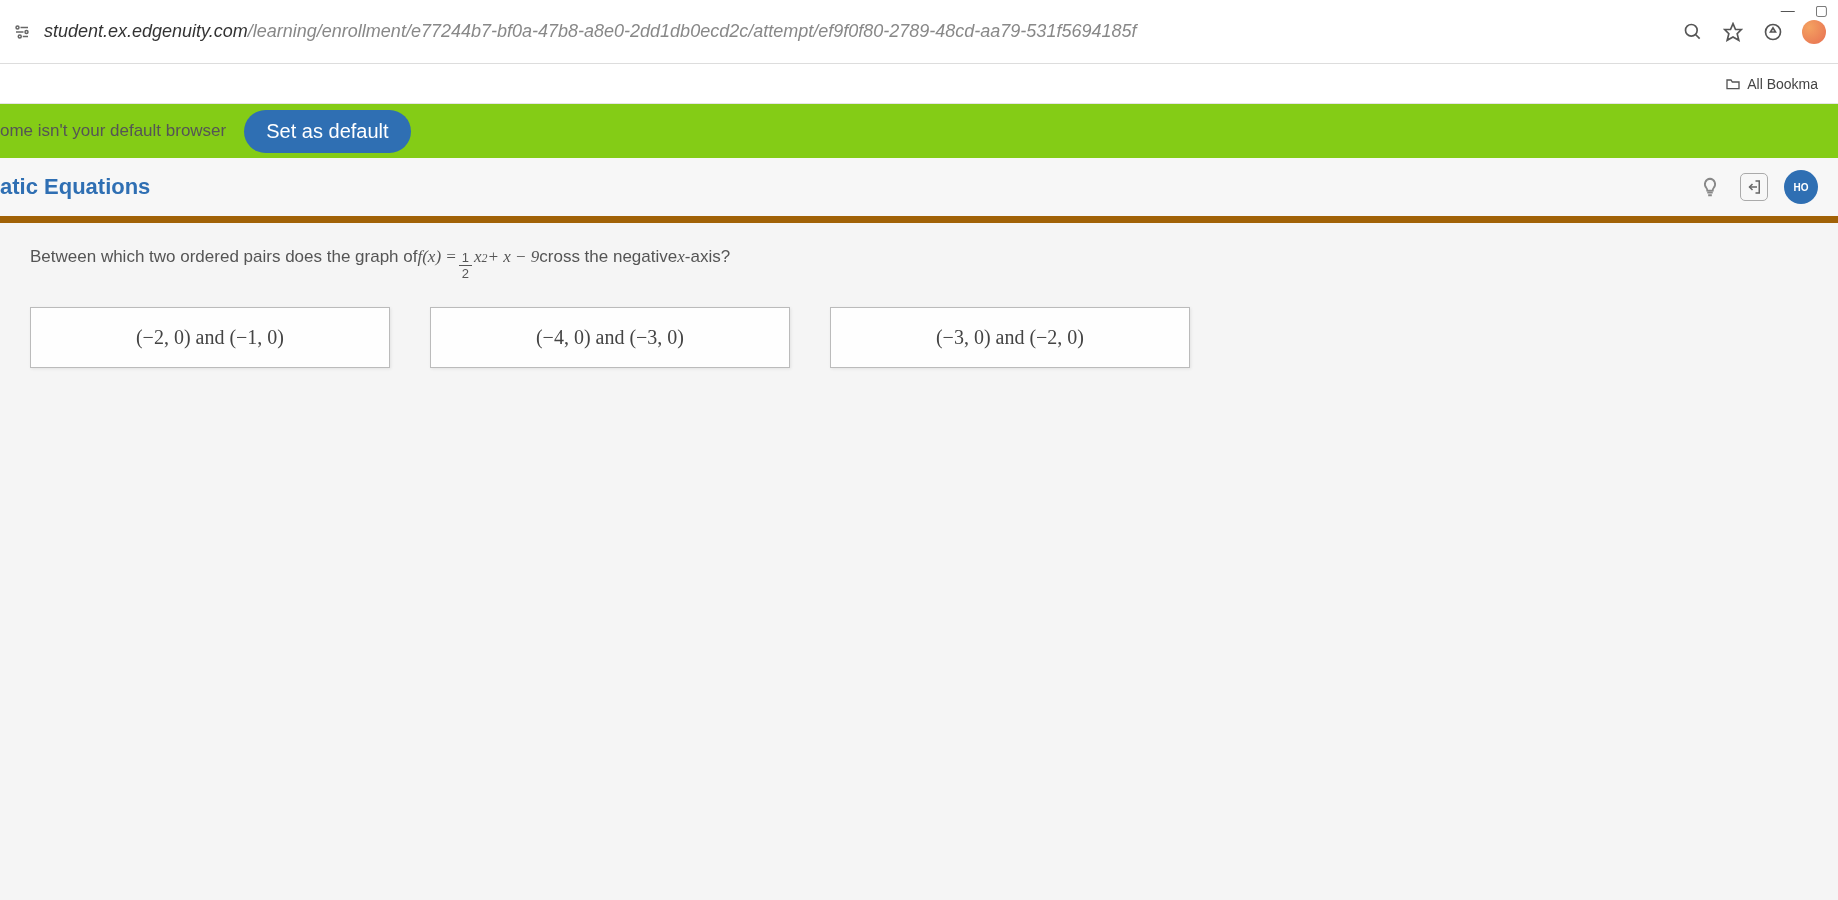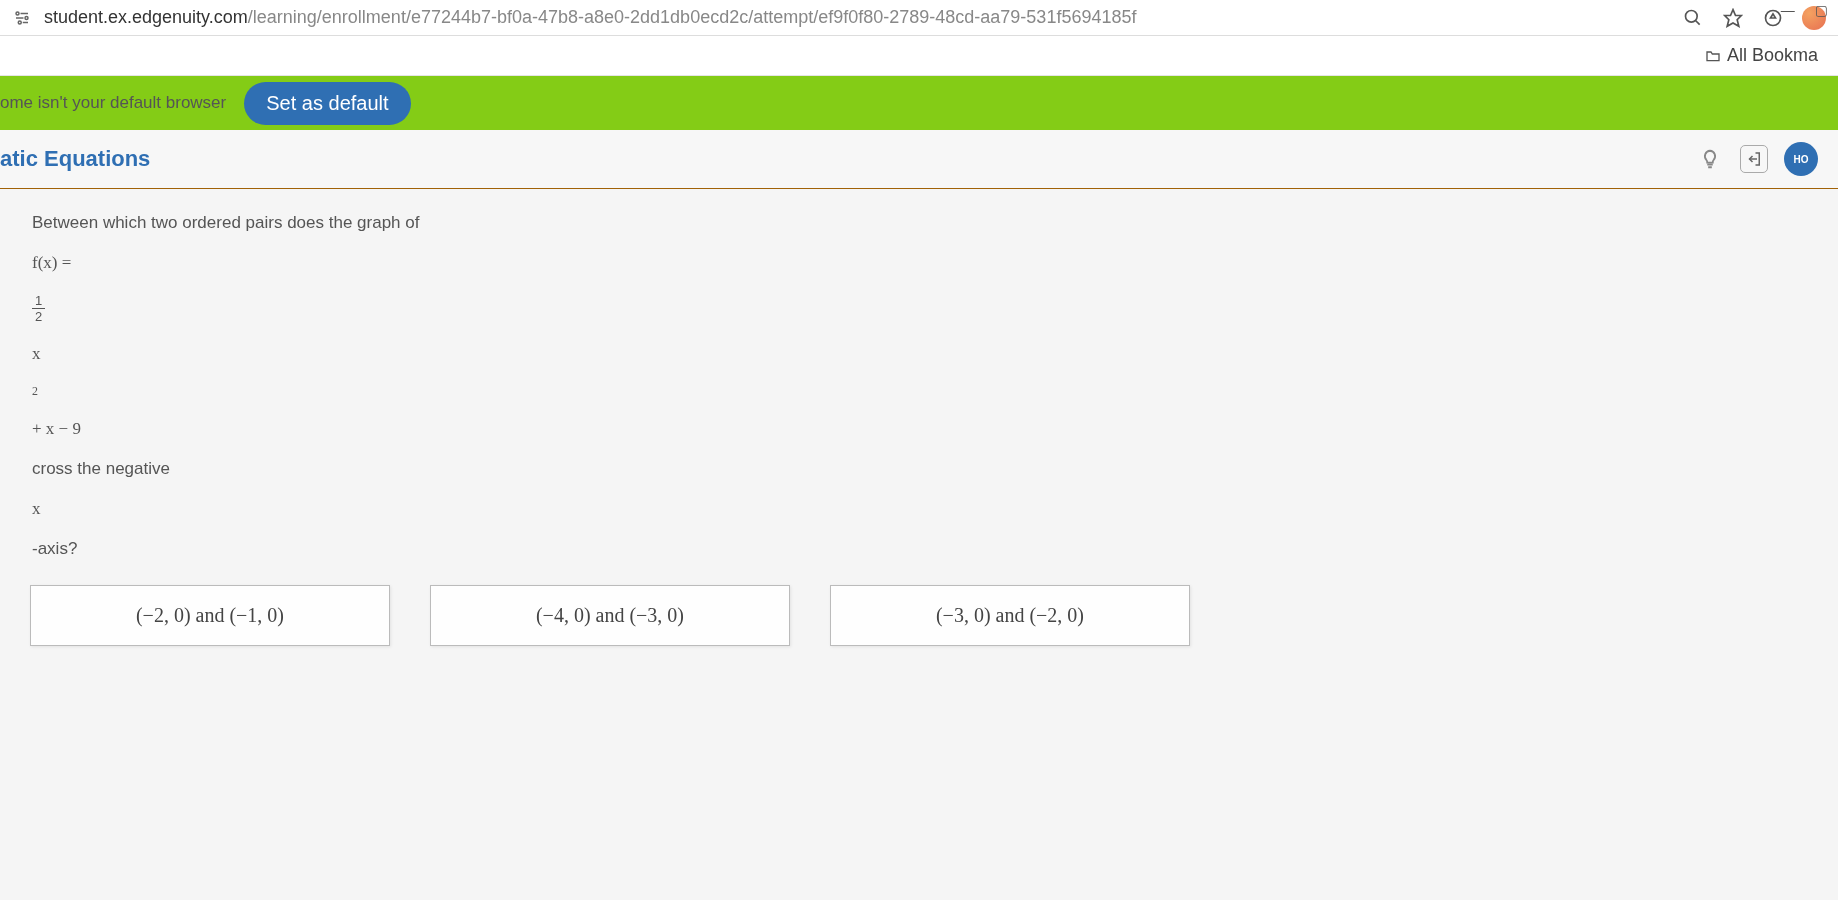--- a/index.html
+++ b/index.html
@@ -9,22 +9,23 @@
     width: 1838px;
     height: 900px;
     overflow: hidden;
   }
   .browser-bar {
     display: flex;
     align-items: center;
     padding: 8px 12px;
     background: #fff;
     border-bottom: 1px solid #ddd;
-    height: 36px;
+    height: 64px;
     gap: 12px;
+    font-style: italic;
   }
   .site-icon {
     width: 20px; height: 20px;
     display: flex; align-items: center; justify-content: center;
     color: #5a5a5a;
   }
   .url {
     flex: 1;
     font-size: 18px;
     color: #333;
@@ -59,21 +60,21 @@
   }
   .bookmarks-bar {
     display: flex;
     justify-content: flex-end;
     align-items: center;
     padding: 6px 20px;
     background: #fff;
     border-bottom: 1px solid #e5e5e5;
     height: 40px;
     gap: 6px;
-    font-size: 18px;
+    font-size: 14px;
     color: #444;
   }
   .default-browser-bar {
     display: flex;
     align-items: center;
     gap: 18px;
     padding: 10px 0 10px 0;
     background: #84cc16;
     height: 54px;
     font-size: 17px;
@@ -86,21 +87,21 @@
     border-radius: 22px;
     padding: 10px 22px;
     font-size: 20px;
     cursor: pointer;
   }
   .page-header {
     display: flex;
     align-items: center;
     justify-content: space-between;
     padding: 12px 20px 12px 0;
-    border-bottom: 1px solid #a16207;
+    border-bottom: 7px solid #a16207;
     background: #f7f7f7;
   }
   .page-title {
     font-size: 22px;
     color: #2f6fb3;
     font-weight: 600;
   }
   .header-actions {
     display: flex;
     align-items: center;
@@ -128,32 +129,31 @@
     padding: 24px 30px 30px 30px;
     background: #f5f5f5;
   }
   .question {
     font-size: 17px;
     color: #555;
     margin-bottom: 14px;
     display: flex;
     align-items: baseline;
     flex-wrap: wrap;
-    gap: 20px;
-    flex-direction: column;
+    gap: 0;
   }
   .formula-line {
     font-size: 17px;
     color: #555;
     margin-bottom: 30px;
     display: flex;
     align-items: center;
     gap: 6px;
   }
-  .math { font-family: 'Times New Roman', serif; }
+  .math { font-family: 'Times New Roman', serif; font-style: italic; }
   .frac {
     display: inline-flex;
     flex-direction: column;
     align-items: center;
     font-size: 13px;
     vertical-align: middle;
     margin: 0 2px;
     font-style: normal;
   }
   .frac .num { border-bottom: 1px solid #555; padding: 0 3px; }

